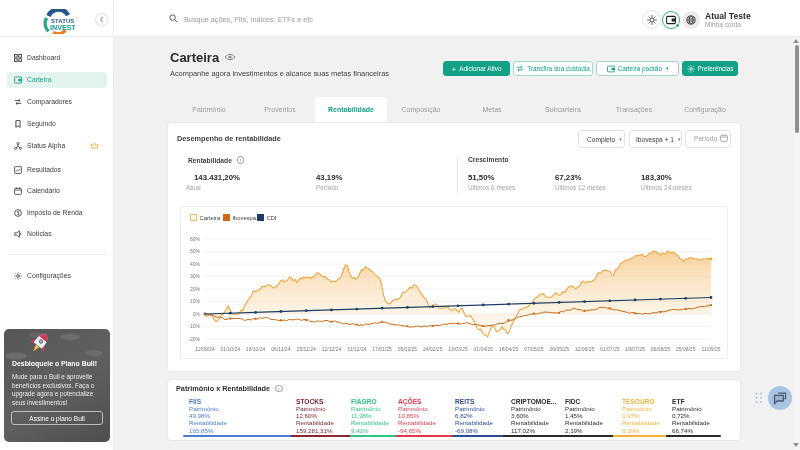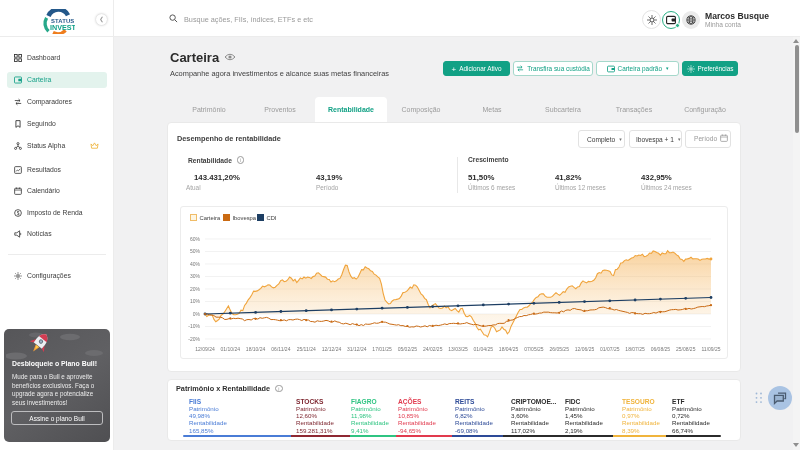--- a/index.html
+++ b/index.html
@@ -59,21 +59,21 @@
       <rect x="5.6" y="3.6" width="3.8" height="2.8" rx="0.6" fill="#222"></rect>
     </svg>
 <div class="abs" style="left:674.5px;top:23px;width:5px;height:5px;border-radius:50%;background:#2bb186;border:1px solid #fff"></div>
 <div class="abs" style="left:681.5px;top:11px;width:18px;height:18px;border-radius:50%;background:#ebebeb"></div>
     <svg class="abs" style="left:685.5px;top:15px" width="10" height="10" viewBox="0 0 10 10">
       <circle cx="5" cy="5" r="4.1" fill="none" stroke="#333" stroke-width="0.9"></circle>
       <ellipse cx="5" cy="5" rx="1.9" ry="4.1" fill="none" stroke="#333" stroke-width="0.8"></ellipse>
       <line x1="0.9" y1="5" x2="9.1" y2="5" stroke="#333" stroke-width="0.8"></line>
       <path d="M1.7 2.7 Q5 4 8.3 2.7 M1.7 7.3 Q5 6 8.3 7.3" fill="none" stroke="#333" stroke-width="0.7"></path>
     </svg>
-<div class="abs" style="left:705px;top:10.5px;font-size:8.6px;font-weight:bold;color:#2b2b2b">Marcos Busque</div>
+<div class="abs" style="left:705px;top:10.5px;font-size:8.6px;font-weight:bold;color:#2b2b2b">Atual Teste</div>
 <div class="abs" style="left:705px;top:20.5px;font-size:6.6px;color:#9a9a9a">Minha conta</div>
 </div>
 <div id="side">
 <div class="mi" style="top:13px">
       <svg width="8" height="8" viewBox="0 0 10 10">
         <g fill="none" stroke="#333" stroke-width="1.1">
           <rect x="0.6" y="0.6" width="3.4" height="3.4"></rect>
           <rect x="6" y="0.6" width="3.4" height="3.4"></rect>
           <rect x="0.6" y="6" width="3.4" height="3.4"></rect>
           <rect x="6" y="6" width="3.4" height="3.4"></rect>
@@ -237,23 +237,23 @@
     </svg></div>
 <div class="abs" style="left:188px;top:156px;font-size:6.7px;font-weight:bold;color:#3e3e3e">Rentabilidade <i class="info">i</i></div>
 <div class="abs" style="left:468px;top:156px;font-size:6.7px;font-weight:bold;color:#3e3e3e">Crescimento</div>
 <div class="abs" style="left:457px;top:157px;width:1px;height:36px;background:#e8e8e8"></div>
 <div class="bigv" style="left:194px">143.431,20%</div>
 <div class="smlbl" style="left:186px">Atual</div>
 <div class="bigv" style="left:316px">43,19%</div>
 <div class="smlbl" style="left:316px">Período</div>
 <div class="bigv" style="left:468px">51,50%</div>
 <div class="smlbl" style="left:468px">Últimos 6 meses</div>
-<div class="bigv" style="left:555px">41,82%</div>
+<div class="bigv" style="left:555px">67,23%</div>
 <div class="smlbl" style="left:555px">Últimos 12 meses</div>
-<div class="bigv" style="left:641px">432,95%</div>
+<div class="bigv" style="left:641px">183,30%</div>
 <div class="smlbl" style="left:641px">Últimos 24 meses</div>
 <div class="abs" style="left:180px;top:206px;width:548px;height:153px;border:1px solid #ececec;border-radius:3px"></div>
 <div class="leg" style="left:189.5px"><span class="sw" style="background:#fdf6e3;border:1px solid #f0bc68"></span>Carteira</div>
 <div class="leg" style="left:222.5px"><span class="sw" style="background:#ca6a12"></span>Ibovespa</div>
 <div class="leg" style="left:256.5px"><span class="sw" style="background:#1d3e63"></span>CDI</div>
 <svg class="abs" style="left:0;top:0" width="800" height="450" viewBox="0 0 800 450">
 <defs>
       <linearGradient id="ag" x1="0" y1="0" x2="0" y2="1">
 <stop offset="0" stop-color="#f3a43a" stop-opacity="0.5"></stop>
 <stop offset="1" stop-color="#fbe8cb" stop-opacity="0.2"></stop>

